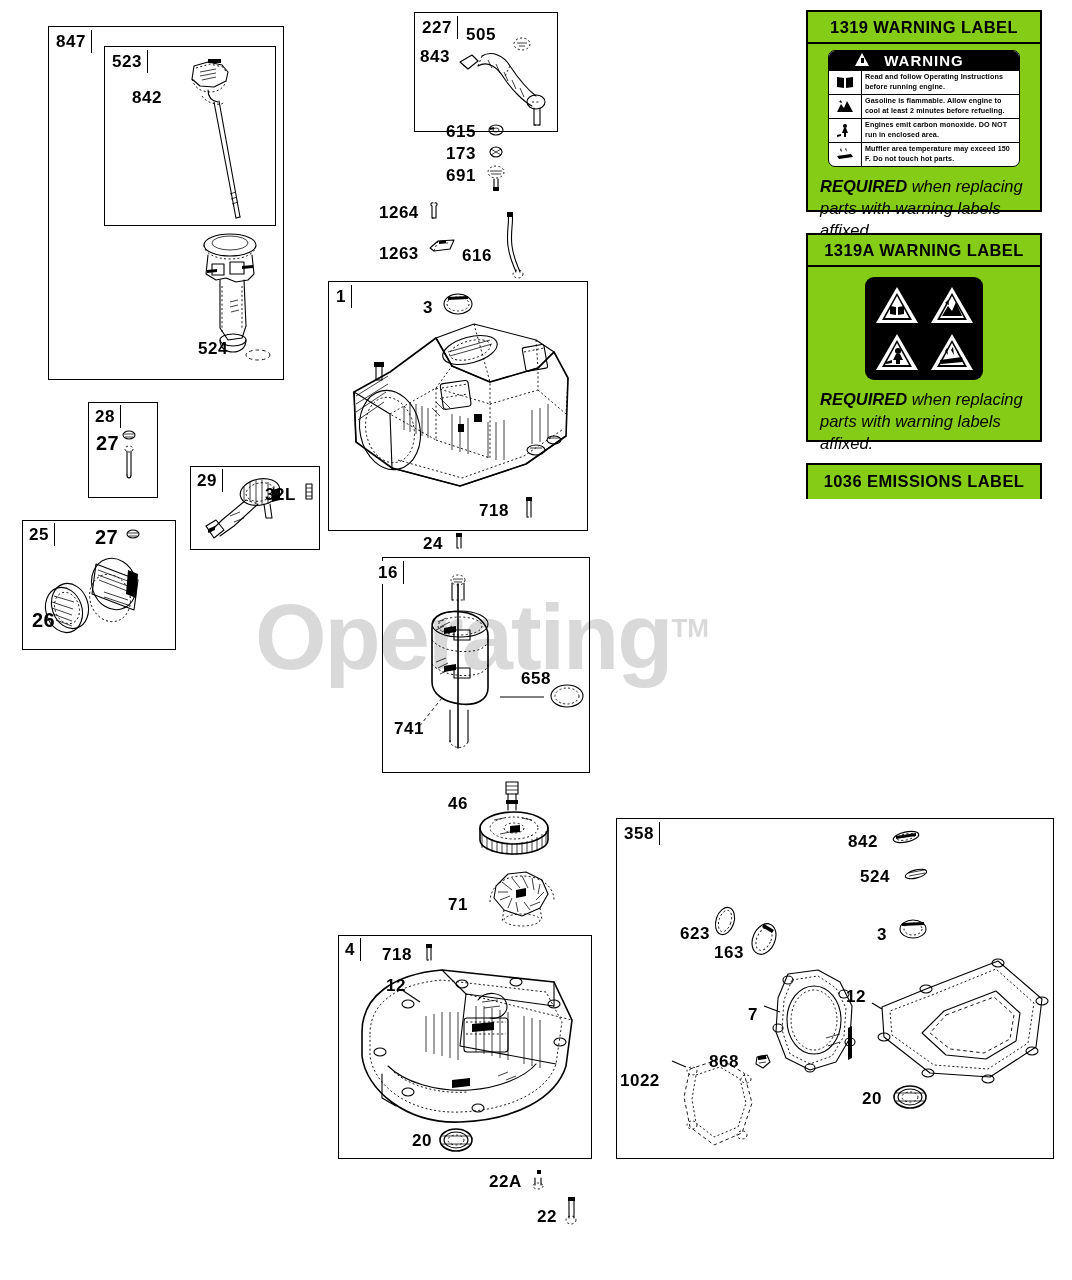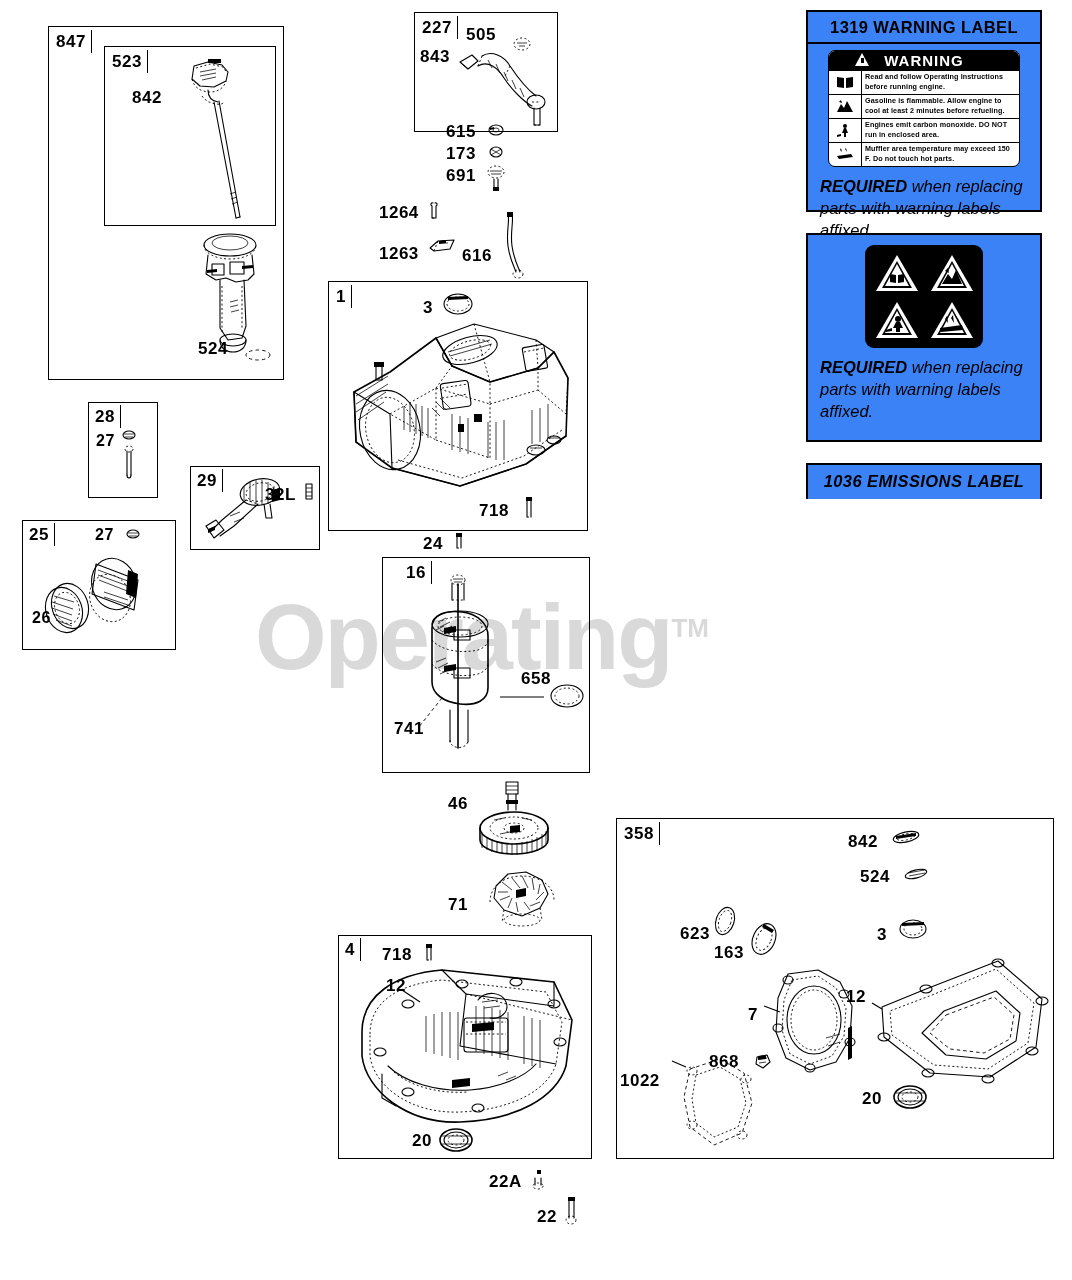--- a/index.html
+++ b/index.html
@@ -25,24 +25,24 @@
   .tag{
     position:absolute;z-index:6;font-size:17px;font-weight:bold;
     line-height:1;letter-spacing:0.5px;
     background:#fff;padding:3px 5px 3px 4px;
     border-right:1.6px solid #000;
   }
 
   
   .pn{position:absolute;z-index:6;font-size:17px;font-weight:bold;
       letter-spacing:0.5px;line-height:1;white-space:nowrap;}
-  .pn.sm{font-size:16px;}
+  .pn.sm{font-size:20px;}
 
   
-  .panel{position:absolute;border:2px solid #000;background:#3b82f6;z-index:3;}
+  .panel{position:absolute;border:2px solid #000;background:#84cc16;z-index:3;}
   .panel .phead{
     height:30px;line-height:30px;text-align:center;
     font-size:16.5px;font-weight:bold;letter-spacing:0.4px;
     border-bottom:2px solid #000;
   }
   .panel .pbody{padding:4px 12px 10px 12px;}
   .reqtext{
     font-size:16.5px;font-style:italic;line-height:1.32;margin-top:9px;
   }
   .reqtext b{font-weight:bold;font-style:italic;}
@@ -373,21 +373,21 @@
 
         <ellipse class="ln" cx="32" cy="58" rx="18" ry="23" transform="rotate(-18 32 58)"></ellipse>
         <ellipse class="ln" cx="26" cy="62" rx="18" ry="23" transform="rotate(-18 26 62)"></ellipse>
         <ellipse class="dsh2" cx="29" cy="60" rx="12" ry="16" transform="rotate(-18 29 60)"></ellipse>
         <path class="lnT" d="M16 48 L36 54 M14 54 L35 61 M14 60 L34 67 M15 66 L34 73 M18 72 L34 78"></path>
       </g>
     </svg>
   </div>
 
   <div class="gbox" style="left:382px;top:557px;width:206px;height:214px;"></div>
-  <div class="tag" style="left:402px;top:561px;">16</div>
+  <div class="tag" style="left:374px;top:561px;">16</div>
   <div class="pn" style="left:394px;top:720px;">741</div>
   <div class="pn" style="left:521px;top:670px;">658</div>
   <div class="art" style="left:546px;top:681px;">
     <svg width="42" height="30" viewBox="0 0 42 30">
       <ellipse class="ln" cx="21" cy="15" rx="16" ry="11"></ellipse>
       <ellipse class="dsh2" cx="21" cy="15" rx="12" ry="8"></ellipse>
     </svg>
   </div>
   <div class="art" style="left:500px;top:694px;">
     <svg width="46" height="6" viewBox="0 0 46 6">
@@ -717,20 +717,21 @@
         </div>
       </div>
 
       <div class="reqtext">
         <b>REQUIRED</b><span> when replacing parts with warning labels affixed.</span>
       </div>
     </div>
   </div>
 
   <div class="panel" style="left:806px;top:233px;width:232px;height:205px;">
+    <div class="phead">1319A WARNING LABEL</div>
     <div class="pbody">
 
       <div class="picblock">
         <div class="ptri">
           <svg viewBox="0 0 48 42" width="48" height="42">
             <path d="M24 3 L45 39 L3 39 Z" fill="#fff"></path>
             <path d="M24 9 L39 36 L9 36 Z" fill="#000"></path>
             <path d="M24 12 L36 34 L12 34 Z" fill="#fff"></path>
             <path d="M17 22 L23 23 L23 31 L17 30 Z" fill="#000"></path>
             <path d="M25 23 L31 22 L31 30 L25 31 Z" fill="#000"></path>
@@ -766,16 +767,16 @@
         </div>
       </div>
 
       <div class="reqtext">
         <b>REQUIRED</b><span> when replacing parts with warning labels affixed.</span>
       </div>
     </div>
   </div>
 
   <div class="panel" style="left:806px;top:463px;width:232px;height:34px;border-bottom:none;">
-    <div class="phead" style="border-bottom:none;height:32px;line-height:32px;font-style:italic;">1036 EMISSIONS LABEL</div>
+    <div class="phead" style="border-bottom:none;height:32px;line-height:32px;">1036 EMISSIONS LABEL</div>
   </div>
 
 </div>
 
 </body></html>

